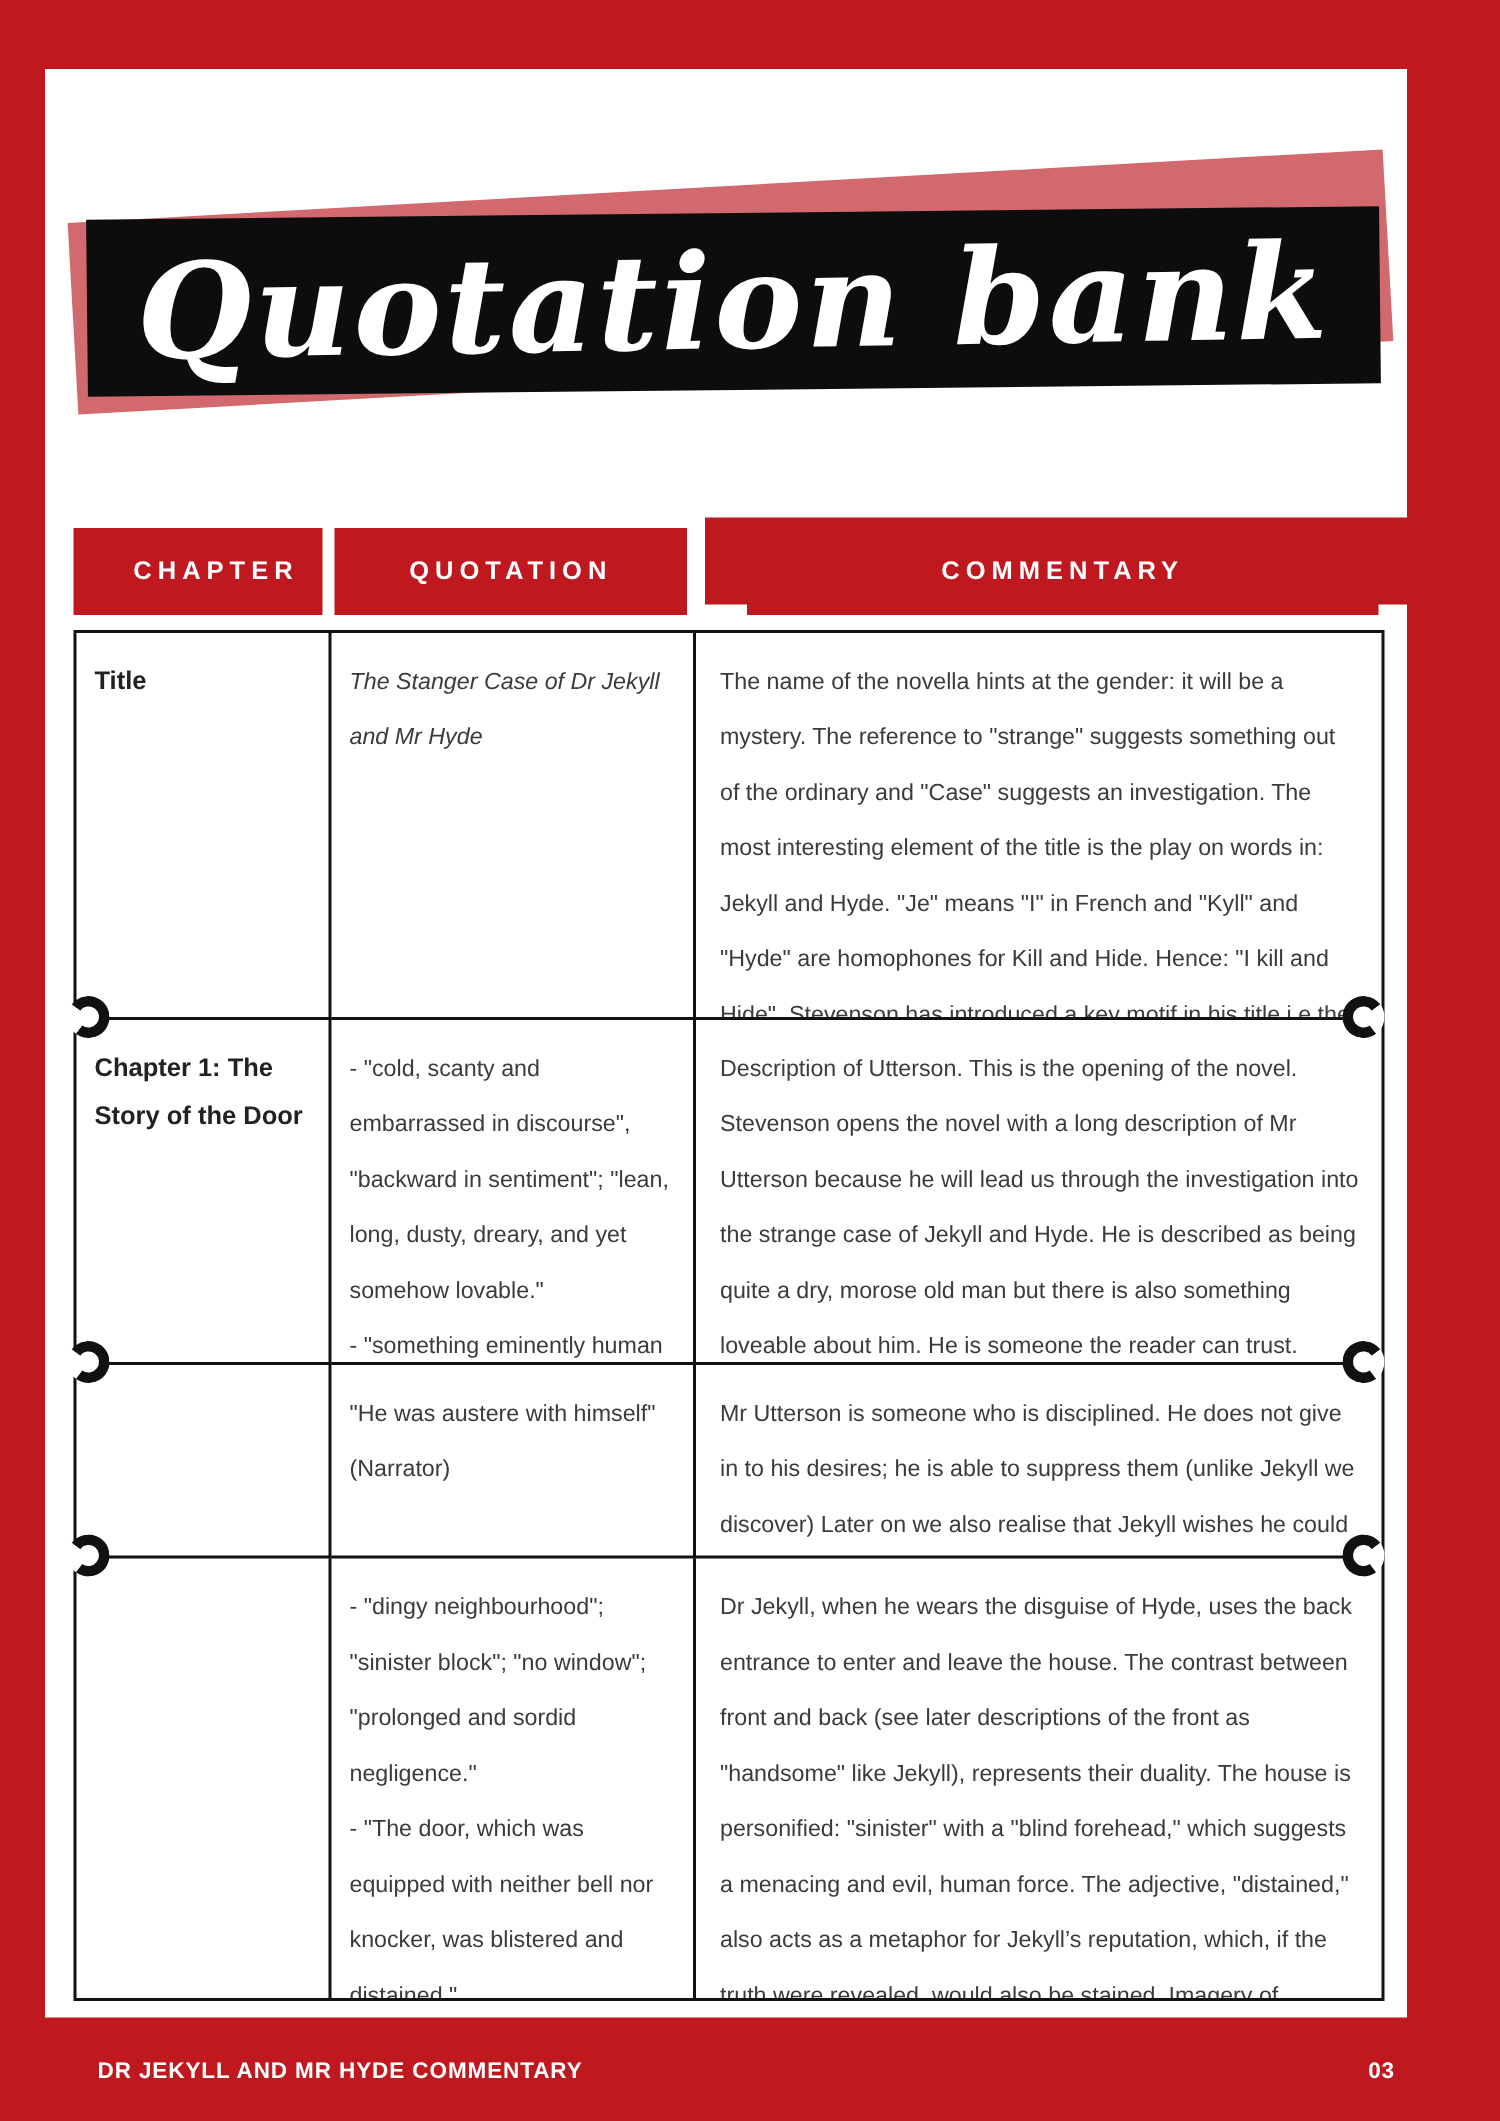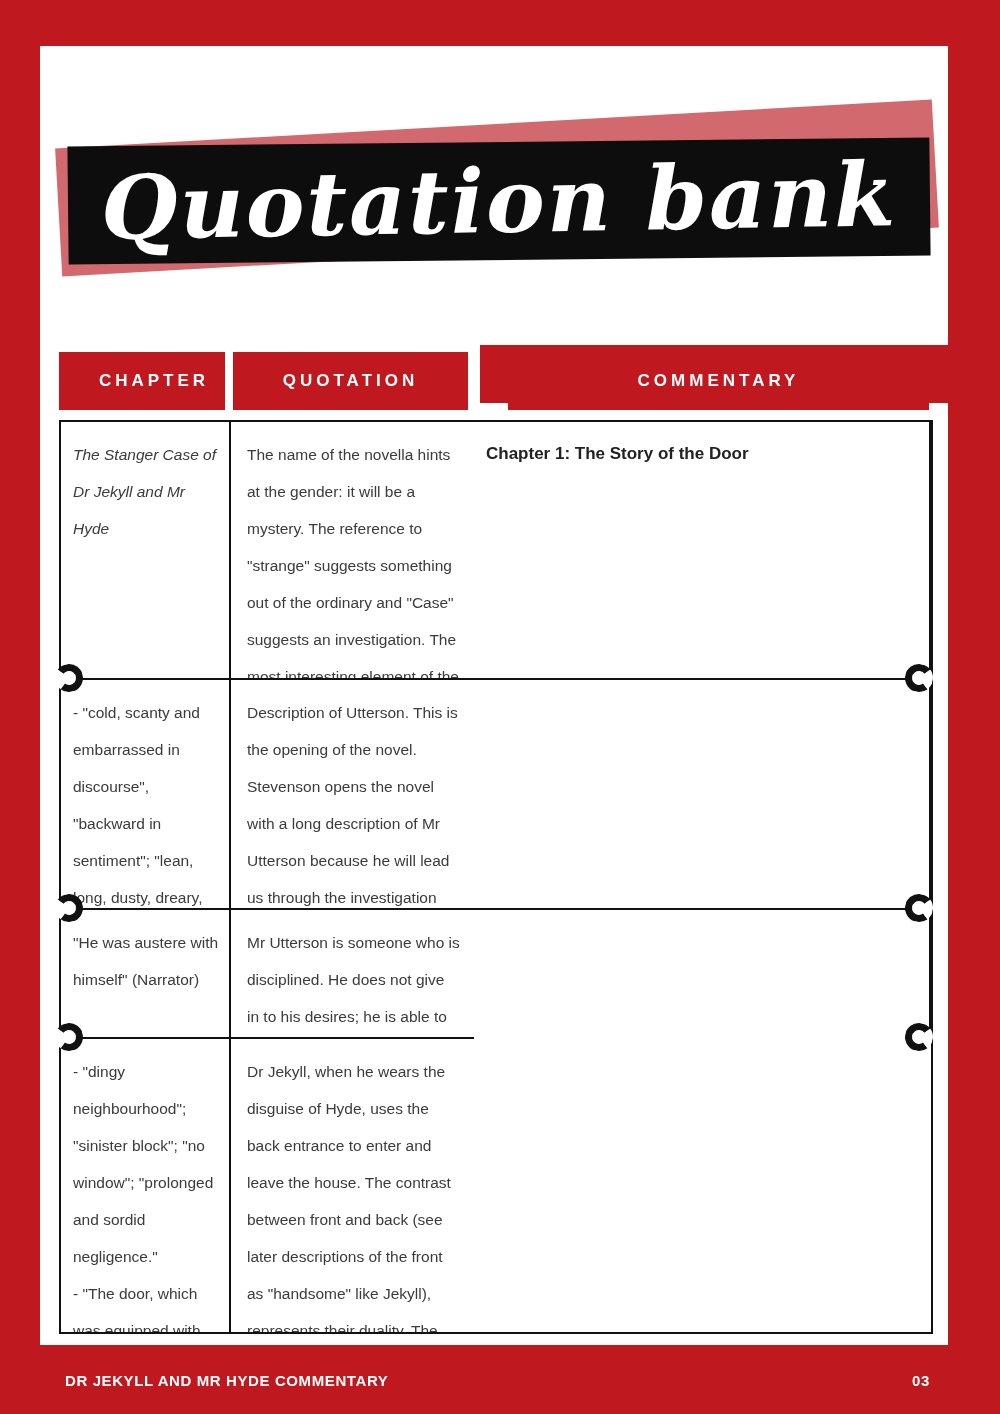--- a/index.html
+++ b/index.html
@@ -6,21 +6,21 @@
   html,body { background:#888; }
   .frame {
     position:relative;
     width:1000px; height:1414px;
     background:#c0181f;
     font-family:"Liberation Sans", sans-serif;
     overflow:hidden;
     margin:0 auto;
   }
   .page {
-    position:absolute; left:40px; top:46px;
+    position:absolute; left:30px; top:46px;
     width:908px; height:1299px;
     background:#ffffff;
   }
   
   .banner-wrap { position:absolute; left:0; top:0; width:908px; height:260px; }
   .banner-pink {
     position:absolute; left:18px; top:78px; width:878px; height:128px;
     background:#d2696e;
     transform:rotate(-3.2deg);
   }
@@ -112,20 +112,21 @@
 
     <div class="thead-accent"></div>
     <div class="thead">
       <div class="th c1">CHAPTER</div>
       <div class="th c2">QUOTATION</div>
       <div class="th c3">COMMENTARY</div>
     </div>
 
     <div class="qtable">
 
+      <div class="cell chapter">Title</div>
       <div class="cell quote italic">The Stanger Case of Dr Jekyll and Mr Hyde</div>
       <div class="cell comment last-col">The name of the novella hints at the gender: it will be a mystery. The reference to "strange" suggests something out of the ordinary and "Case" suggests an investigation. The most interesting element of the title is the play on words in: Jekyll and Hyde. "Je" means "I" in French and "Kyll" and "Hyde" are homophones for Kill and Hide. Hence: "I kill and Hide". Stevenson has introduced a key motif in his title i.e the importance of hiding and disguise – his novel, like his main character, has hidden secrets which we must uncover.</div>
 
       <div class="cell chapter">Chapter 1: The Story of the Door</div>
       <div class="cell quote">- "cold, scanty and embarrassed in discourse", "backward in sentiment"; "lean, long, dusty, dreary, and yet somehow lovable."
 - "something eminently human beaconed from his eye" (Narrator)</div>
       <div class="cell comment last-col">Description of Utterson. This is the opening of the novel. Stevenson opens the novel with a long description of Mr Utterson because he will lead us through the investigation into the strange case of Jekyll and Hyde. He is described as being quite a dry, morose old man but there is also something loveable about him. He is someone the reader can trust.</div>
 
       <div class="cell chapter"></div>
       <div class="cell quote">"He was austere with himself" (Narrator)</div>

